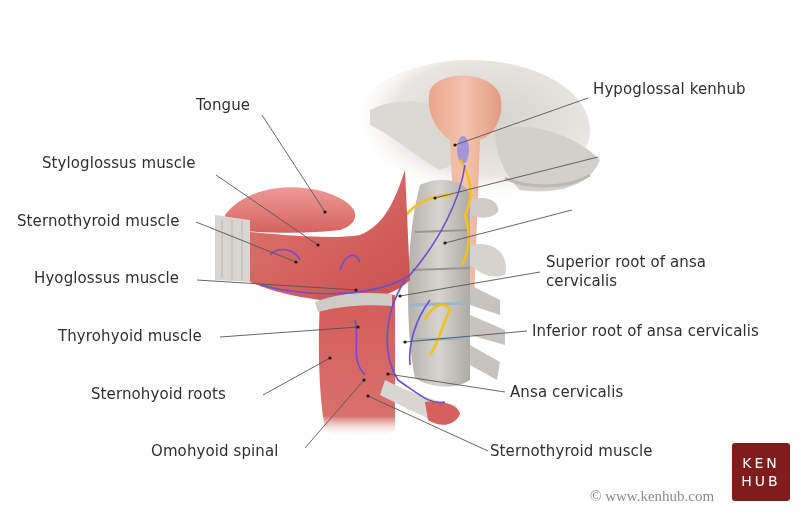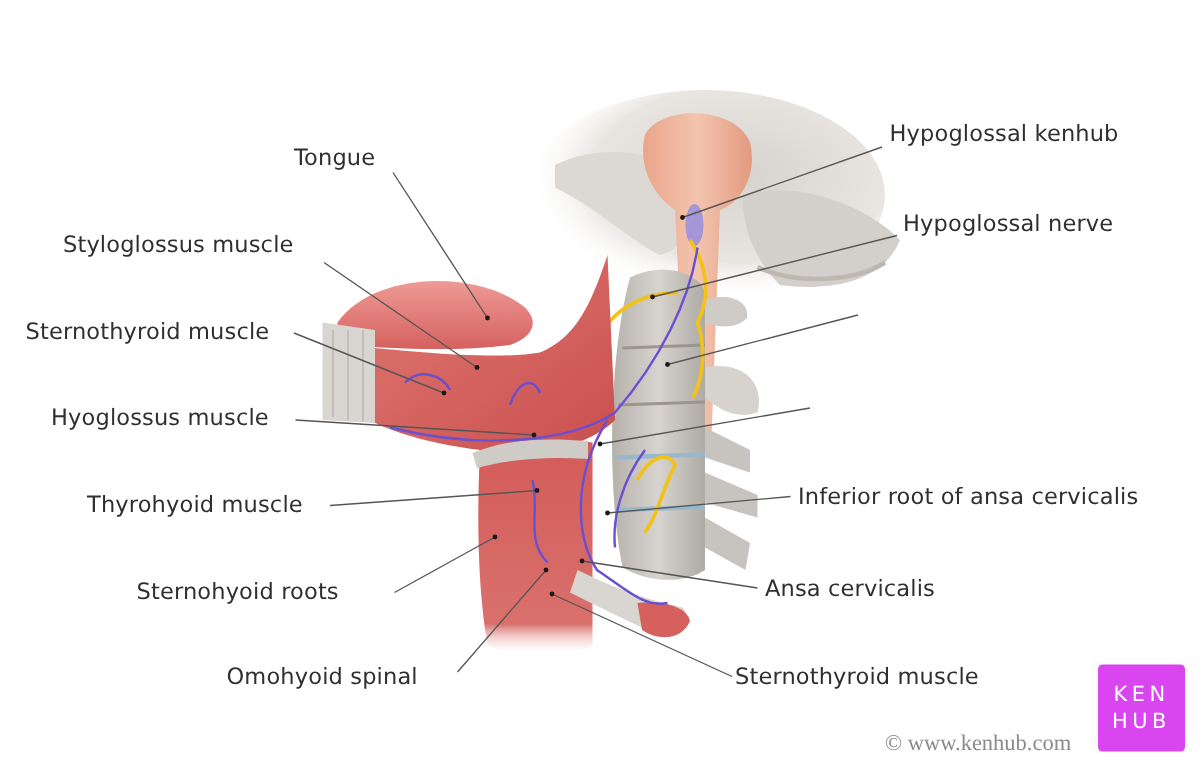--- a/index.html
+++ b/index.html
@@ -4,21 +4,21 @@
 <style>
   html, body { margin:0; padding:0; background:#ffffff; }
   body { width:800px; height:512px; position:relative; overflow:hidden;
          font-family:"DejaVu Sans", "Liberation Sans", sans-serif; }
   .stage { position:absolute; left:0; top:0; width:800px; height:512px; }
   svg.art { position:absolute; left:0; top:0; }
   .label { position:absolute; font-size:15px; color:#2f2f2f; white-space:nowrap;
            line-height:19px; letter-spacing:0.1px; }
   .label.multi { white-space:pre; }
   .logo { position:absolute; left:732px; top:443px; width:58px; height:58px;
-          background:#d946ef; border-radius:3px; color:#fff; display:flex;
+          background:#7f1d1d; border-radius:3px; color:#fff; display:flex;
           flex-direction:column; align-items:center; justify-content:center;
           font-size:14px; letter-spacing:3px; line-height:18px; }
   .copyright { position:absolute; left:590px; top:488px; font-size:15px; color:#8a8a8a;font-family:Liberation Serif, serif; }
 </style>
 </head>
 <body>
 
 <div class="stage">
 
   <svg class="art" width="800" height="512" viewBox="0 0 800 512">
@@ -144,21 +144,22 @@
 
   <div class="label" style="left:196px; top:96px;">Tongue</div>
   <div class="label" style="left:42px; top:154px;">Styloglossus muscle</div>
   <div class="label" style="left:17px; top:212px;">Sternothyroid muscle</div>
   <div class="label" style="left:34px; top:269px;">Hyoglossus muscle</div>
   <div class="label" style="left:58px; top:327px;">Thyrohyoid muscle</div>
   <div class="label" style="left:91px; top:385px;">Sternohyoid roots</div>
   <div class="label" style="left:151px; top:442px;">Omohyoid spinal</div>
 
   <div class="label" style="left:593px; top:80px;">Hypoglossal kenhub</div>
-  <div class="label" style="left:602px; top:140px;">Hypoglossal nerve</div>
+  <div class="label multi" style="left:546px; top:253px;">Superior root of ansa
+cervicalis</div>
   <div class="label" style="left:532px; top:322px;">Inferior root of ansa cervicalis</div>
   <div class="label" style="left:510px; top:383px;">Ansa cervicalis</div>
   <div class="label" style="left:490px; top:442px;">Sternothyroid muscle</div>
 
   <div class="copyright">© www.kenhub.com</div>
   <div class="logo">
     <span>KEN</span>
     <span>HUB</span>
   </div>
 </div>

